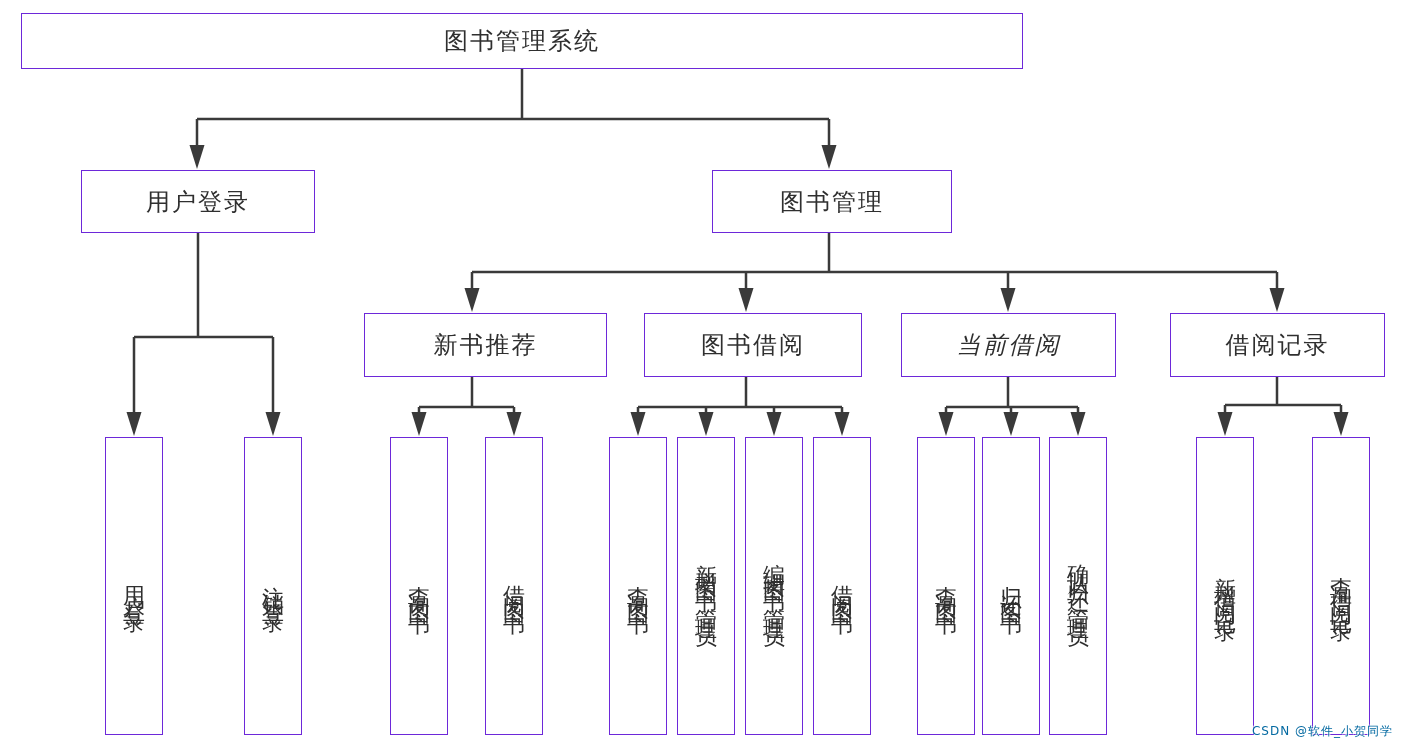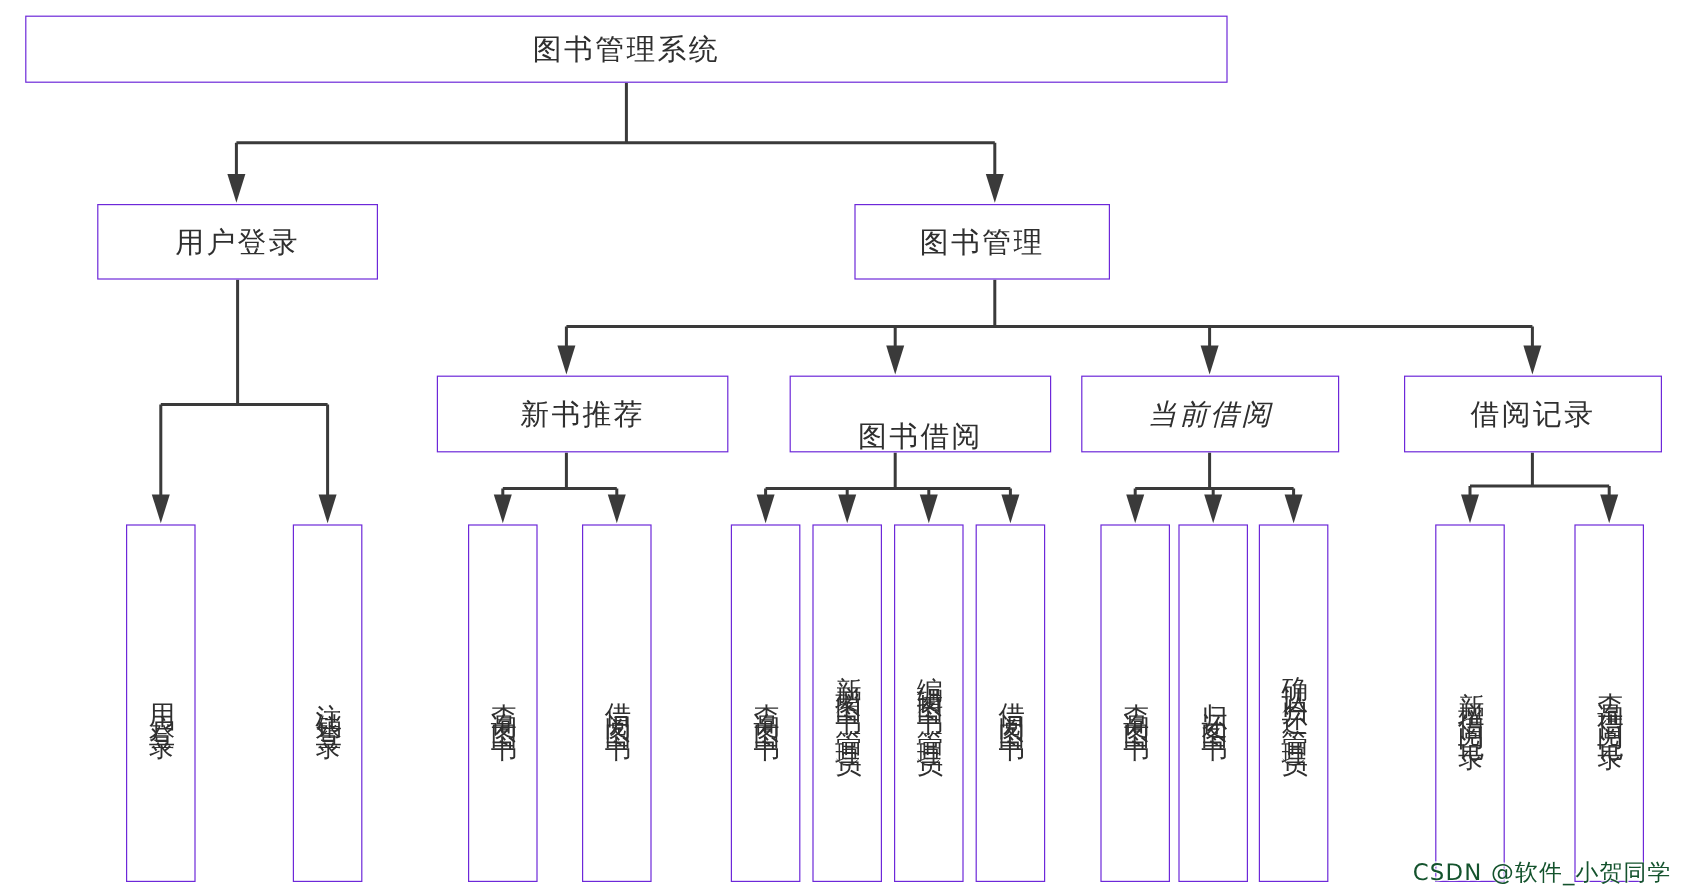--- a/index.html
+++ b/index.html
@@ -17,36 +17,36 @@
     font-size:24px;letter-spacing:2px;color:#2f2f2f;line-height:1;white-space:nowrap;
   }
   .leaf span{
     writing-mode:vertical-rl;text-orientation:mixed;
     font-size:22px;letter-spacing:9px;line-height:1;
   }
   
   .n-root{left:21px;top:13px;width:1002px;height:56px;}
   
   .n-login{left:81px;top:170px;width:234px;height:63px;}
-  .n-bookmgmt{left:712px;top:170px;width:213px;height:63px;}
+  .n-bookmgmt{left:712px;top:170px;width:240px;height:63px;}
   
   .n-newbook{left:364px;top:313px;width:243px;height:64px;}
-  .n-borrow{left:658px;top:313px;width:218px;height:64px;align-items:flex-end;}
+  .n-borrow{left:644px;top:313px;width:218px;height:64px;}
   .n-current{left:901px;top:313px;width:215px;height:64px;font-style:italic;}
   .n-records{left:1170px;top:313px;width:215px;height:64px;}
   
   .leaf{top:437px;width:58px;height:298px;}
   .lf-1{left:105px;} .lf-2{left:244px;}
   .lf-3{left:390px;} .lf-4{left:485px;}
   .lf-5{left:609px;} .lf-6{left:677px;} .lf-7{left:745px;} .lf-8{left:813px;}
   .lf-9{left:917px;} .lf-10{left:982px;} .lf-11{left:1049px;}
   .lf-12{left:1196px;} .lf-13{left:1312px;}
   .watermark{
     position:absolute;right:12px;bottom:7px;z-index:3;
-    font-size:19px;color:#14532d;letter-spacing:1px;
+    font-size:12px;color:#0369a1;letter-spacing:1px;
     text-shadow:0 0 2px #ffffff,1px 1px 0 rgba(255,255,255,.85),-1px -1px 0 rgba(255,255,255,.6);
   }
 </style>
 </head>
 <body>
 
 <div class="stage">
 
   <svg class="connectors" width="1405" height="747" viewBox="0 0 1405 747">
     <g stroke="#3a3a3a" stroke-width="2.5" fill="none">

